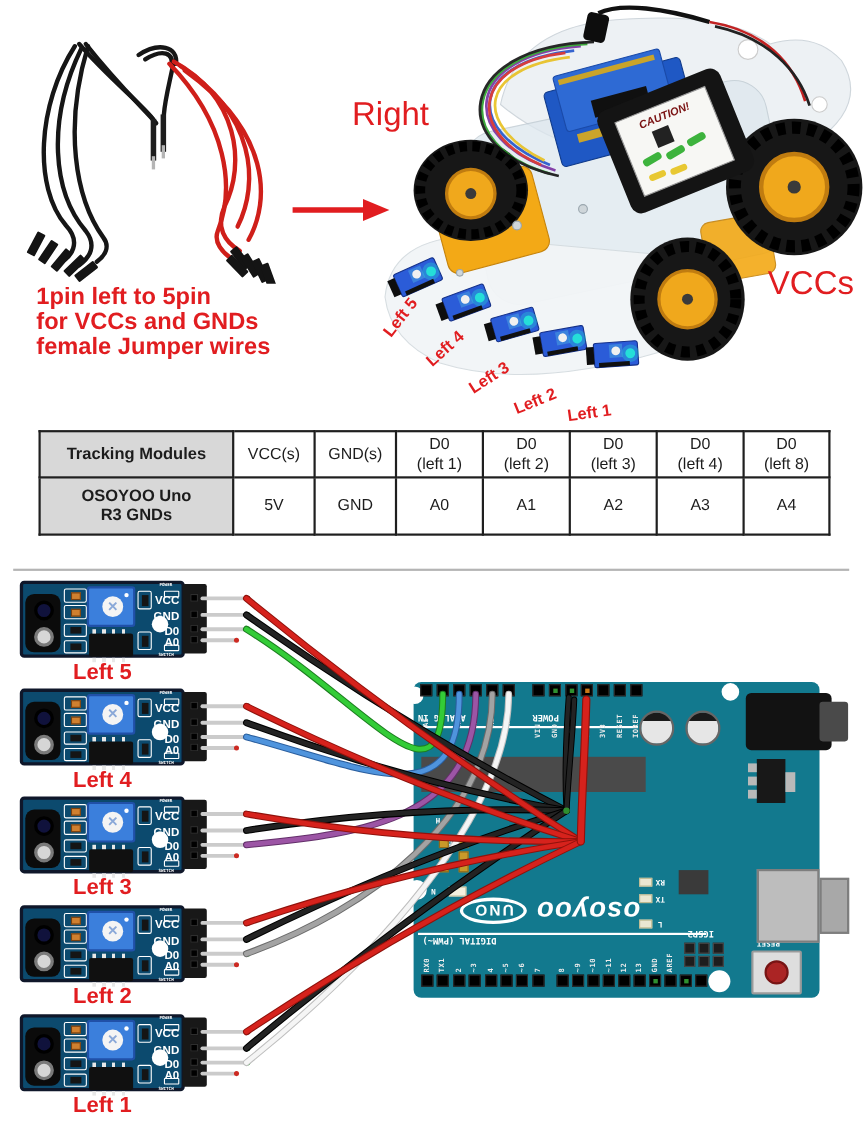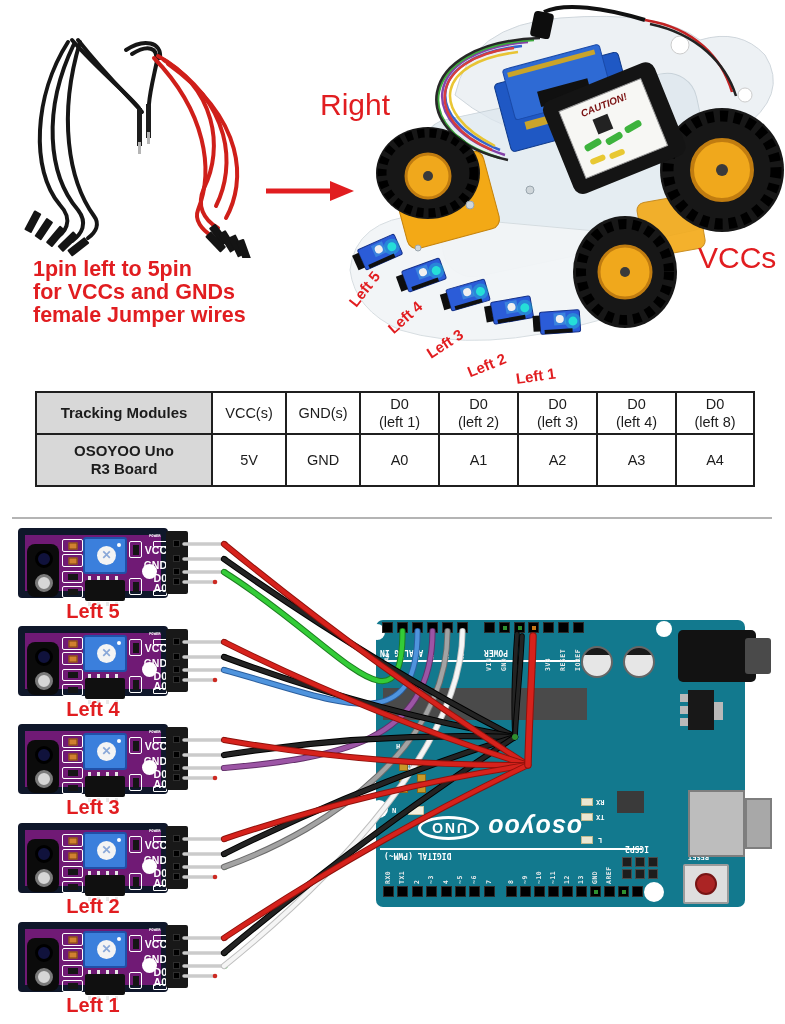--- a/index.html
+++ b/index.html
@@ -10,21 +10,21 @@
   .bigred{position:absolute;color:#e11d20;font-weight:normal;font-size:30px;z-index:40}
   #caption{position:absolute;left:33px;top:258px;color:#e11d20;font-weight:bold;font-size:21.5px;line-height:23px;z-index:40}
   .carlab{position:absolute;color:#e11d20;font-weight:bold;font-size:15px;white-space:nowrap;transform-origin:left center;z-index:40}
   
   #pin-table{position:absolute;left:35px;top:391px;width:718px;border-collapse:collapse;table-layout:fixed;z-index:10}
   #pin-table td{border:2px solid #1f1f1f;text-align:center;vertical-align:middle;font-size:14.5px;color:#1c1c1c;white-space:pre-line;line-height:1.25;padding:2px}
   #pin-table td.rowhead{background:#d8d8d8;font-weight:bold;font-size:15px}
   #divider{position:absolute;left:12px;top:517px;width:760px;height:2px;background:#b4b4b4}
   
   .tmodule{position:absolute;left:18px;width:192px;height:70px;z-index:20}
-  .pcb{position:absolute;left:0;top:0;width:150px;height:70px;background:#701a75;border:7px solid #0f172a;border-radius:4px}
+  .pcb{position:absolute;left:0;top:0;width:150px;height:70px;background:#0c4a6e;border:3px solid #0f172a;border-radius:4px}
   .irs{position:absolute;left:2px;top:9px;width:32px;height:53px;background:#0b0b0b;border-radius:8px}
   .irs i{position:absolute;border-radius:50%}
   .irs-top{left:8px;top:6px;width:18px;height:18px;background:#10123c;border:3px solid #000}
   .irs-bot{left:8px;top:30px;width:18px;height:18px;background:#d6d6d6;border:3px solid #7a7a7a}
   .wb{position:absolute;border:1.5px solid #fff;border-radius:2px}
   .wb i{position:absolute;left:50%;top:50%;transform:translate(-50%,-50%)}
   .smd-o{width:9px;height:7px;background:#d08030;border:1px solid #7a4010}
   .smd-b{width:10px;height:6px;background:#151515}
   .smd-bv{width:6px;height:10px;background:#151515}
   .pot{position:absolute;left:58px;top:2px;width:44px;height:37px;background:#3b7fdc;border:2px solid #2050a8;border-radius:3px}
@@ -259,21 +259,21 @@
 (left 2)</td>
           <td>D0
 (left 3)</td>
           <td>D0
 (left 4)</td>
           <td>D0
 (left 8)</td>
         </tr>
         <tr style="height: 52px;">
           <td class="rowhead">OSOYOO Uno
-R3 Board</td>
+R3 GNDs</td>
           <td>5V</td>
           <td>GND</td>
           <td>A0</td>
           <td>A1</td>
           <td>A2</td>
           <td>A3</td>
           <td>A4</td>
         </tr>
       </tbody>
     </table>

